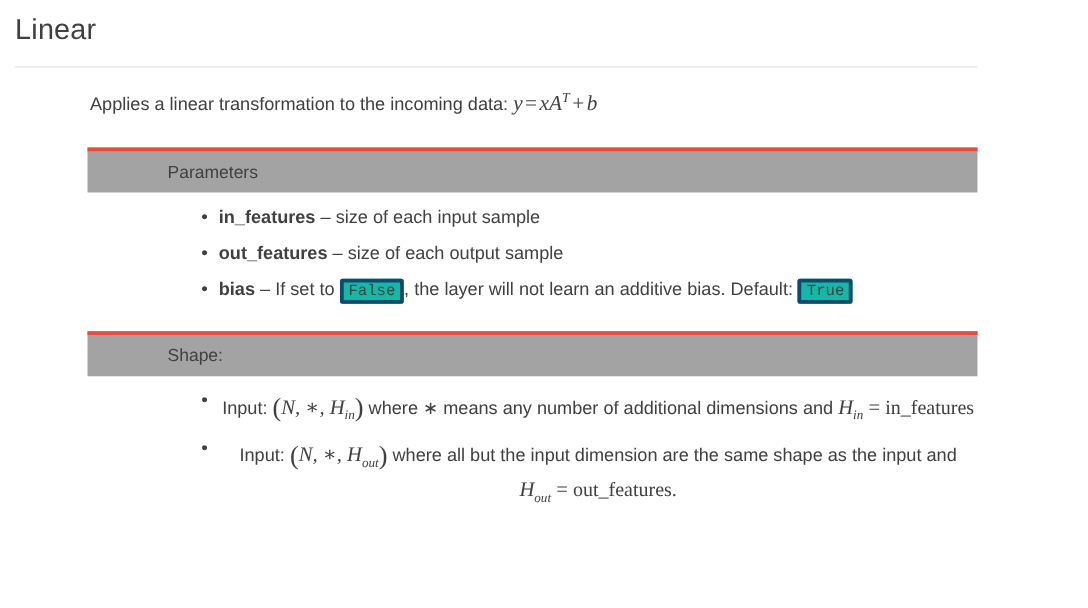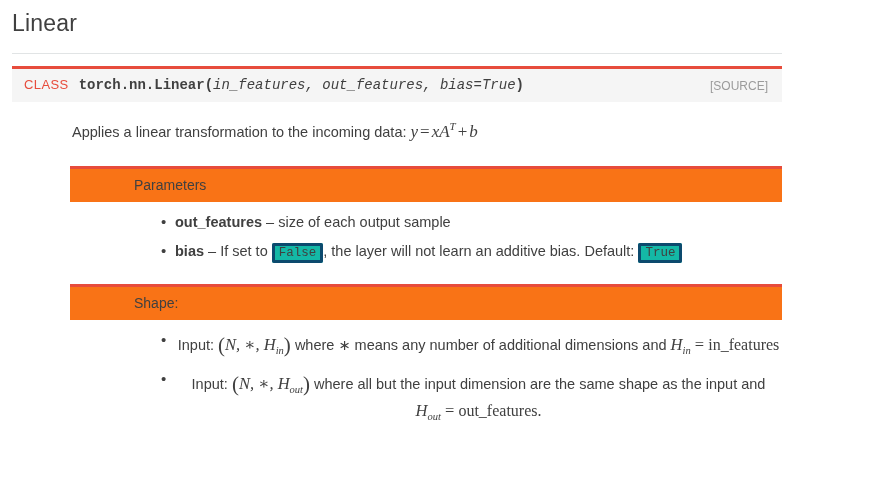--- a/index.html
+++ b/index.html
@@ -99,21 +99,21 @@
   .math .op {
     font-style: normal;
     padding: 0 2px;
   }
 
   
   .field {
     margin: 22px 12px 0 70px;
   }
   .field-header {
-    background: #f97316;
+    background: #a3a3a3;
     border-top: 3px solid #e74c3c;
     padding: 8px 0 9px 64px;
     font-size: 14px;
     color: #404040;
   }
   .field-body {
     margin: 0;
     padding: 10px 0 0 0;
   }
   ul.bullets {
@@ -195,35 +195,35 @@
   }
 </style>
 </head>
 <body>
 
 <div class="page">
 
   <h1 class="page-title">Linear</h1>
   <div class="title-rule"></div>
 
-  <div class="sig-block">
-    <span class="sig-class">CLASS</span>
-    <span class="sig-text"><span class="plain">torch.nn.Linear</span><span class="paren">(</span><span class="param">in_features, out_features, bias=True</span><span class="paren">)</span></span>
-    <a class="source-link" href="#">[SOURCE]</a>
-  </div>
 
   <div class="desc">
     <span>Applies a linear transformation to the incoming data:</span>
     <span class="math"><span>y</span><span class="op">=</span><span>x</span><span>A</span><span class="sup">T</span><span class="op">+</span><span>b</span></span>
   </div>
 
   <div class="field">
     <div class="field-header">Parameters</div>
     <div class="field-body">
       <ul class="bullets">
+        <li>
+          <span class="strong">in_features</span>
+          <span>–</span>
+          <span>size of each input sample</span>
+        </li>
         <li>
           <span class="strong">out_features</span>
           <span>–</span>
           <span>size of each output sample</span>
         </li>
         <li>
           <span class="strong">bias</span>
           <span>–</span>
           <span>If set to</span>
           <code class="lit">False</code><span>, the layer will not learn an additive bias. Default:</span>

